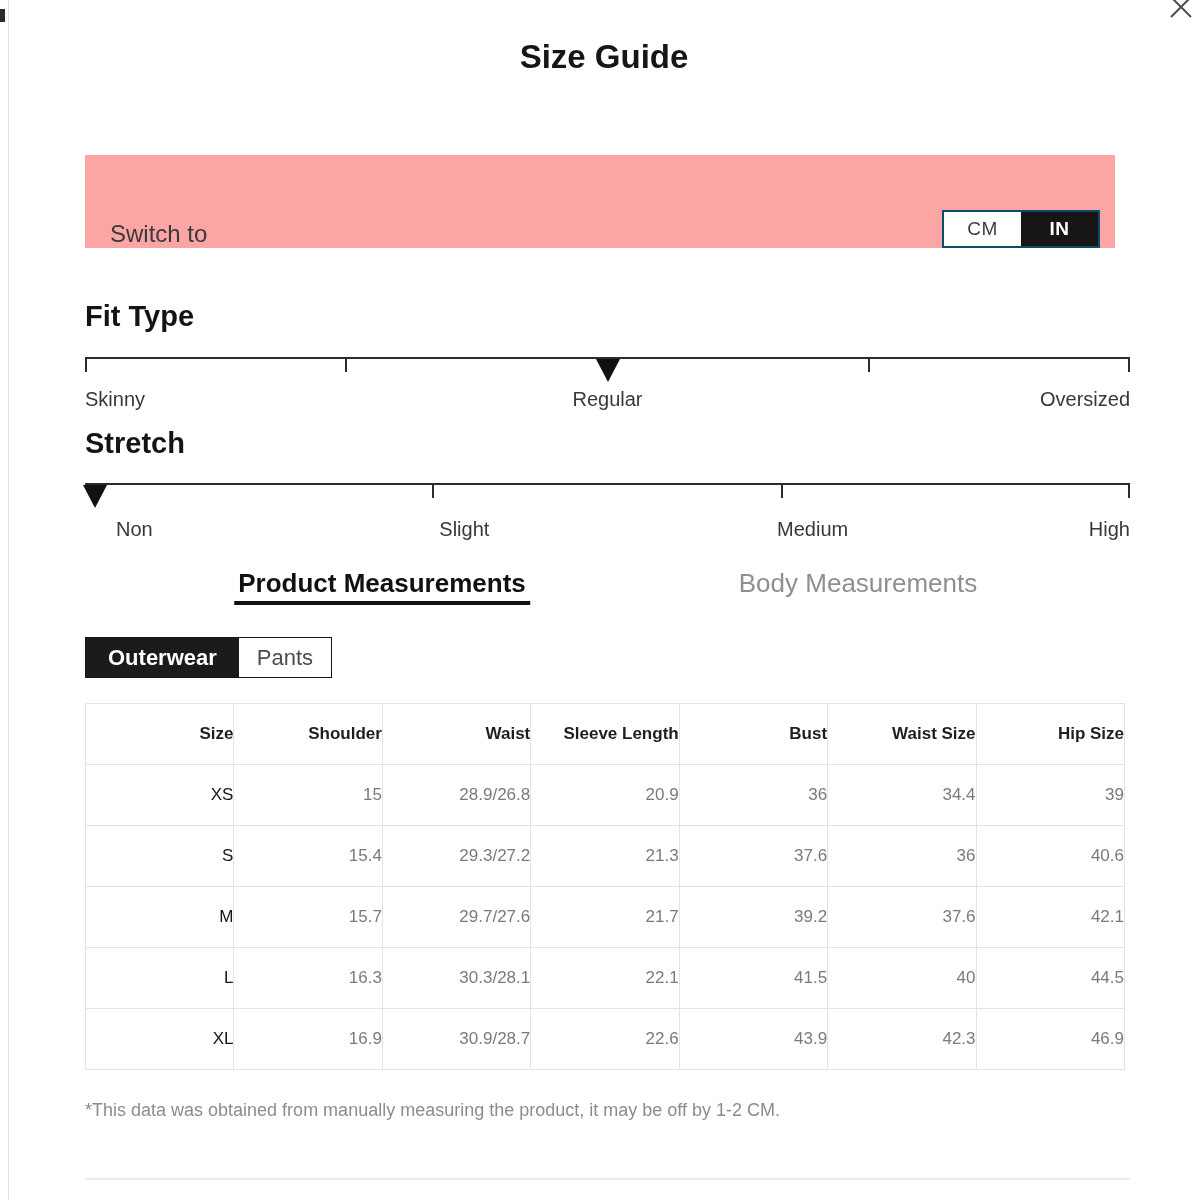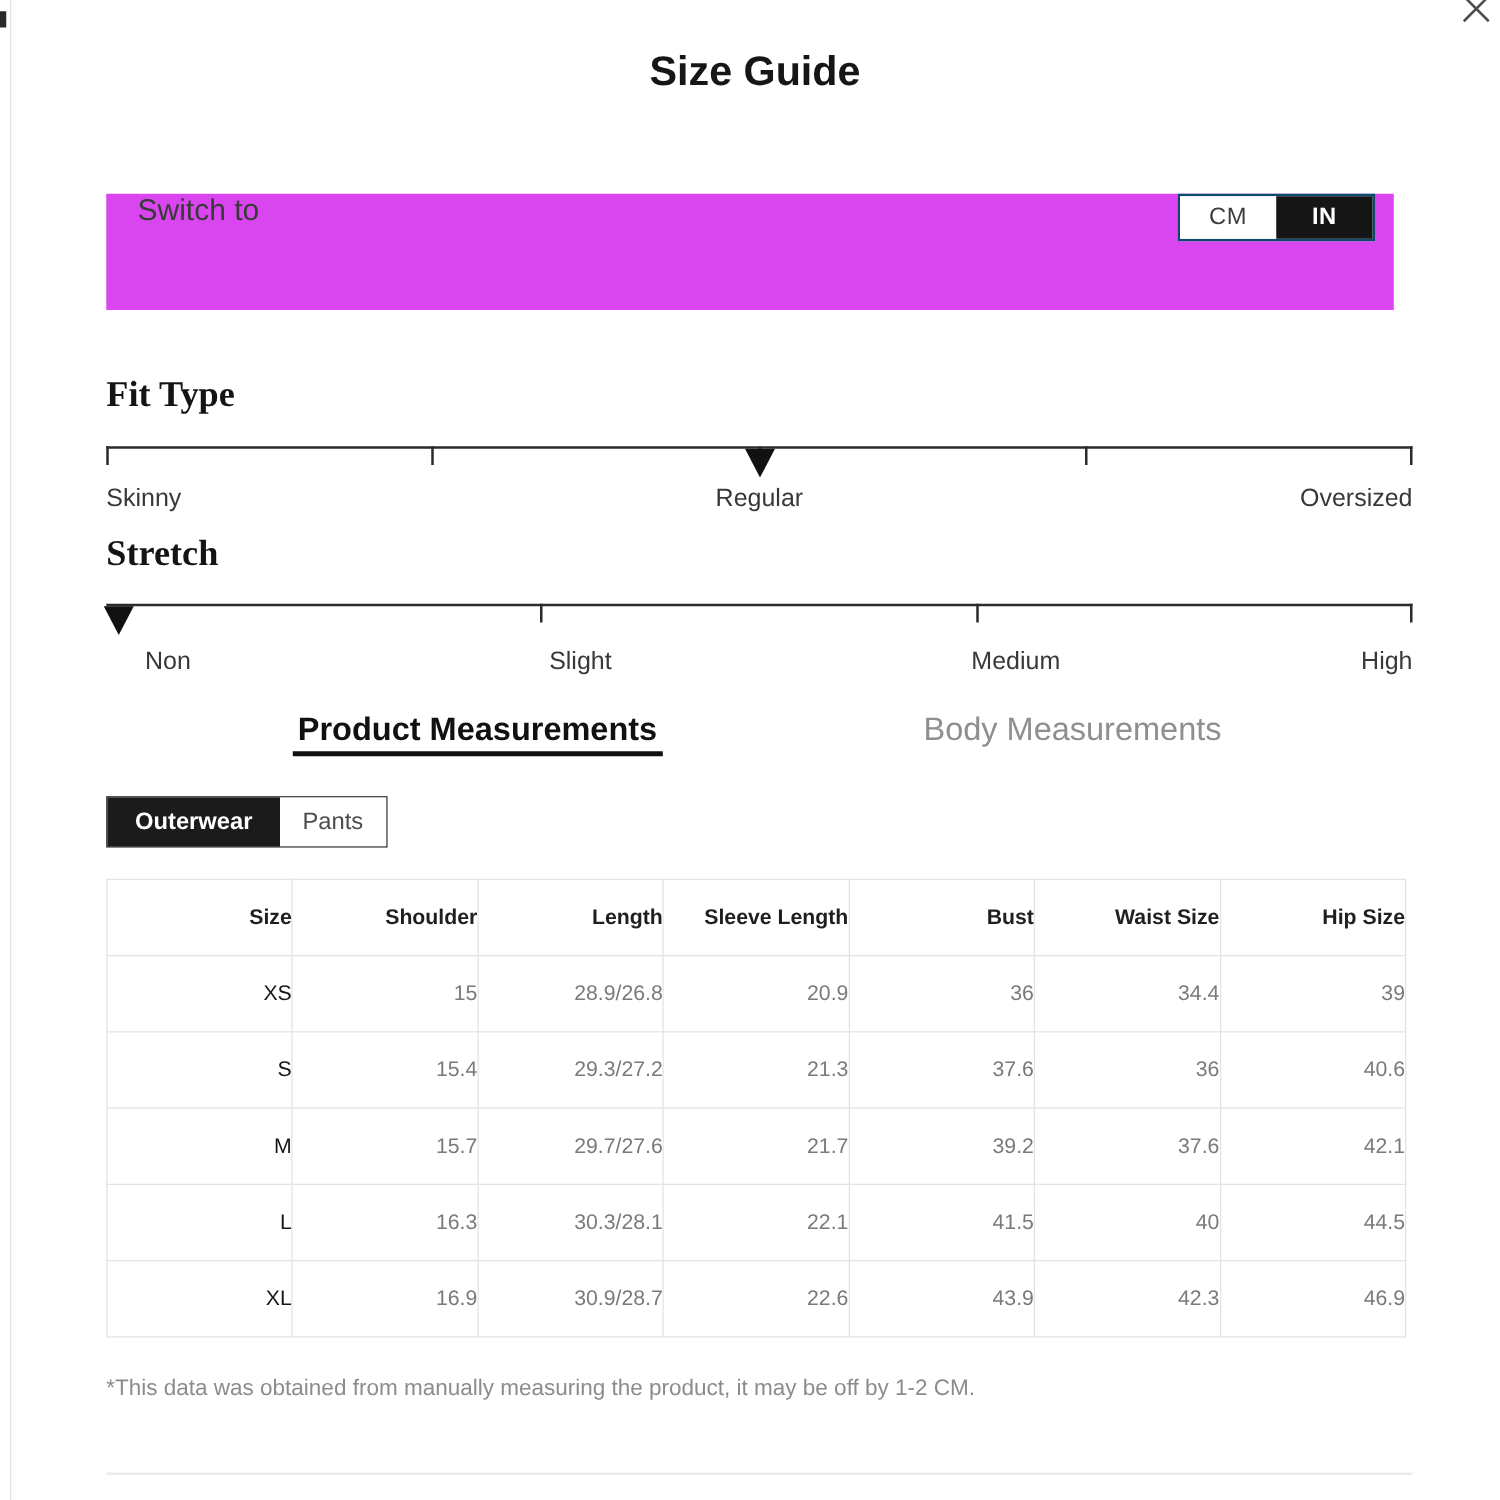--- a/index.html
+++ b/index.html
@@ -29,22 +29,22 @@
   
   .modal-title {
     position: absolute; left: 0; top: 38px; width: 1208px;
     text-align: center;
     font-size: 33px; font-weight: bold; color: #161616;
   }
   
   .unit-panel {
     position: absolute; left: 85px; top: 155px;
     width: 1030px; height: 93px;
-    background: #d946ef;
-    display: flex; align-items: flex-start;
+    background: #fca5a5;
+    display: flex; align-items: flex-end;
   }
   .unit-panel .switch-label {
     margin-left: 25px; font-size: 24px; color: #3a3a3a;
   }
   .unit-toggle {
     margin-left: auto; margin-right: 15px;
     width: 158px; height: 38px;
     border: 2px solid #0c4a6e;
     display: flex; background: #fff;
   }
@@ -52,21 +52,21 @@
     flex: 1 1 50%; border: none; background: #fff;
     font-family: inherit; font-size: 19px; color: #3c3c3c;
     cursor: pointer; letter-spacing: 0.5px;
   }
   .unit-toggle button.selected {
     background: #161616; color: #ffffff; font-weight: bold;
   }
   
   .section-heading {
     position: absolute; left: 85px;
-    font-size: 29px; font-weight: bold; color: #141414; font-family: Liberation Serif, serif;
+    font-size: 29px; font-weight: bold; color: #141414;
   }
   #fit-heading { top: 300px; }
   #stretch-heading { top: 427px; }
   
   .slider {
     position: absolute; left: 85px; width: 1045px; height: 64px;
   }
   #fit-slider { top: 350px; }
   #stretch-slider { top: 476px; }
   .slider .track {
@@ -109,21 +109,21 @@
   #tab-product { left: 382px; }
   #tab-body { left: 858px; }
   
   .category-toggle {
     position: absolute; left: 85px; top: 637px;
     height: 41px; display: flex;
     border: 1px solid #161616; background: #fff;
   }
   .category-toggle button {
     border: none; background: #fff; cursor: pointer;
-    font-family: inherit; font-size: 19px; color: #4c4c4c;
+    font-family: inherit; font-size: 22px; color: #4c4c4c;
     padding: 0 18px;
   }
   .category-toggle button.selected {
     background: #1b1b1b; color: #ffffff; font-weight: bold;
     padding: 0 22px;
   }
   
   .size-table {
     position: absolute; left: 85px; top: 703px;
     width: 1040px;
@@ -205,21 +205,21 @@
 <div class="category-toggle">
   <button class="selected">Outerwear</button>
   <button>Pants</button>
 </div>
 
 <table class="size-table">
   <thead>
       <tr>
         <th>Size</th>
         <th>Shoulder</th>
-        <th>Length</th>
+        <th>Waist</th>
         <th>Sleeve Length</th>
         <th>Bust</th>
         <th>Waist Size</th>
         <th>Hip Size</th>
       </tr>
     </thead>
   <tbody>
       <tr>
         <td class="size-cell">XS</td>
         <td class="num-cell">15</td>

